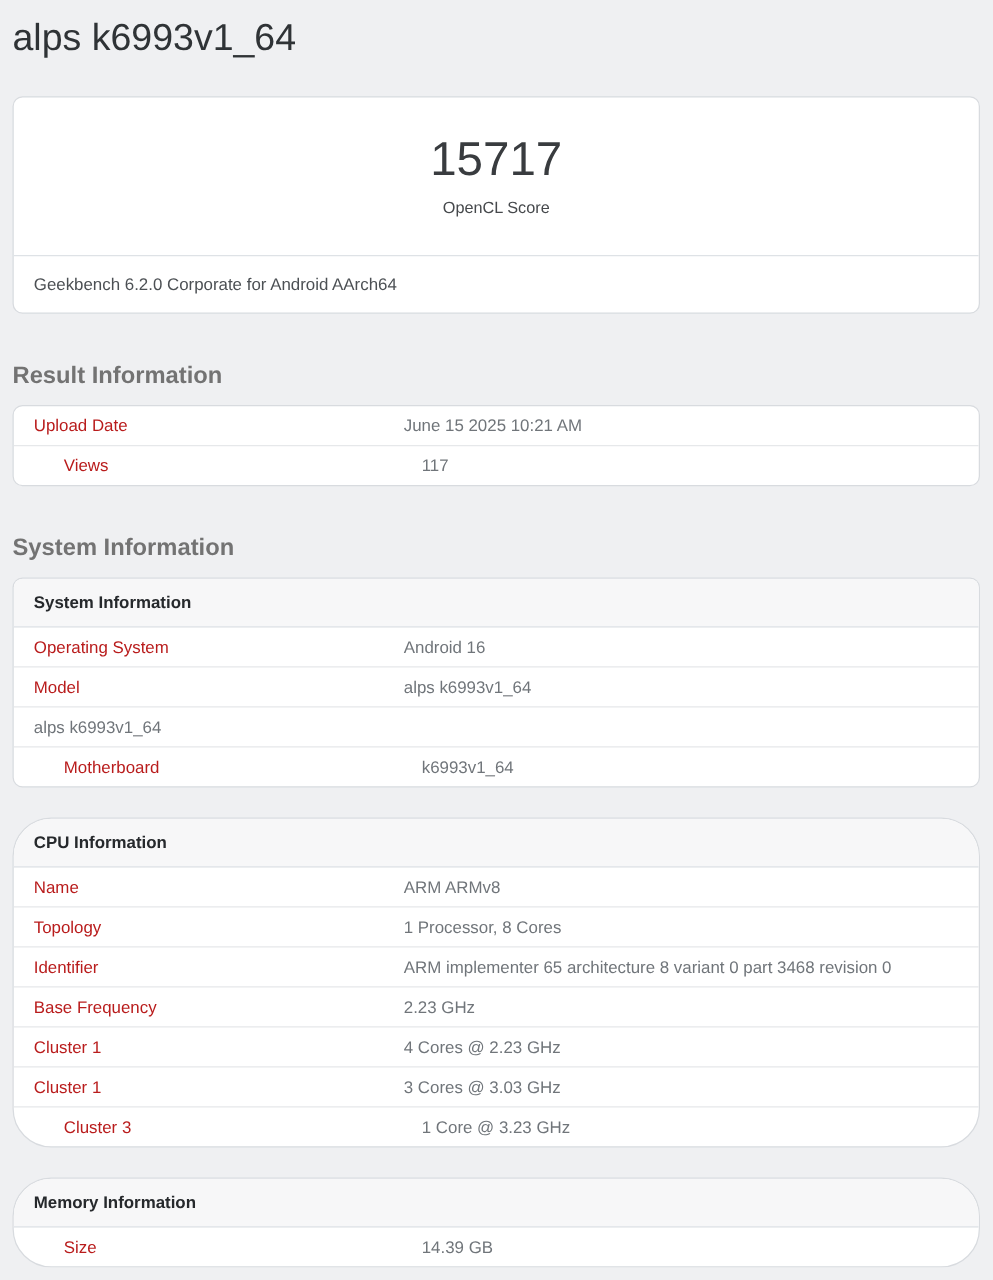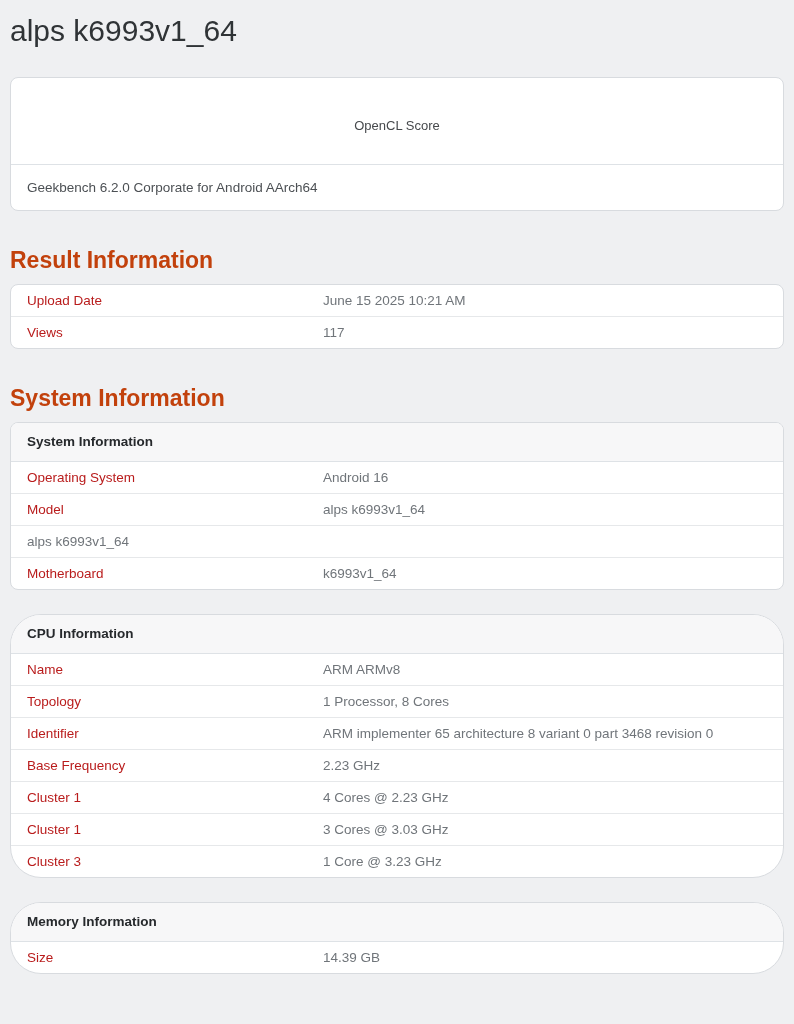--- a/index.html
+++ b/index.html
@@ -44,24 +44,24 @@
   }
   .score-footer {
     border-top: 1px solid #dee2e6;
     padding: 14px 16px;
     font-size: 13.5px;
     line-height: 17px;
     color: #4c5054;
   }
   
   h2.section-heading {
-    font-size: 23px;
+    font-size: 19px;
     line-height: 23px;
     font-weight: 700;
-    color: #c2410c;
+    color: #737373;
     margin: 38px 0 12px 0;
   }
   .card + h2.section-heading { margin-top: 38px; }
   .stacked-card { margin-top: 24px; border-radius: 31px; }
   
   .info-table .thead {
     background: #f7f7f8;
     border-bottom: 1px solid #dee2e6;
     padding: 11px 16px;
     font-size: 13.5px;
@@ -69,39 +69,40 @@
     font-weight: 700;
     color: #26292c;
   }
   .info-table .trow {
     display: flex;
     border-bottom: 1px solid #e6e8ea;
     padding: 8px 16px 7px;
     font-size: 13.5px;
     line-height: 16px;
   }
-  .info-table .trow:last-child { border-bottom: none; }
+  .info-table .trow:last-child { border-bottom: none; margin-left: 24px; }
   .info-table .cell-label {
     width: 40%;
     flex: 0 0 40%;
     color: #b91c1c;
     padding-right: 10px;
   }
   .info-table .cell-value {
     flex: 1 1 auto;
     color: #70757a;
   }
 </style>
 </head>
 <body>
 
 <h1 class="page-title">alps k6993v1_64</h1>
 
 <div class="card score-card">
   <div class="score-body">
+    <div class="score-value">15717</div>
     <div class="score-label">OpenCL Score</div>
   </div>
   <div class="score-footer">Geekbench 6.2.0 Corporate for Android AArch64</div>
 </div>
 
 <h2 class="section-heading">Result Information</h2>
 
 <div class="card info-table">
   <div class="trow">
     <div class="cell-label">Upload Date</div>

